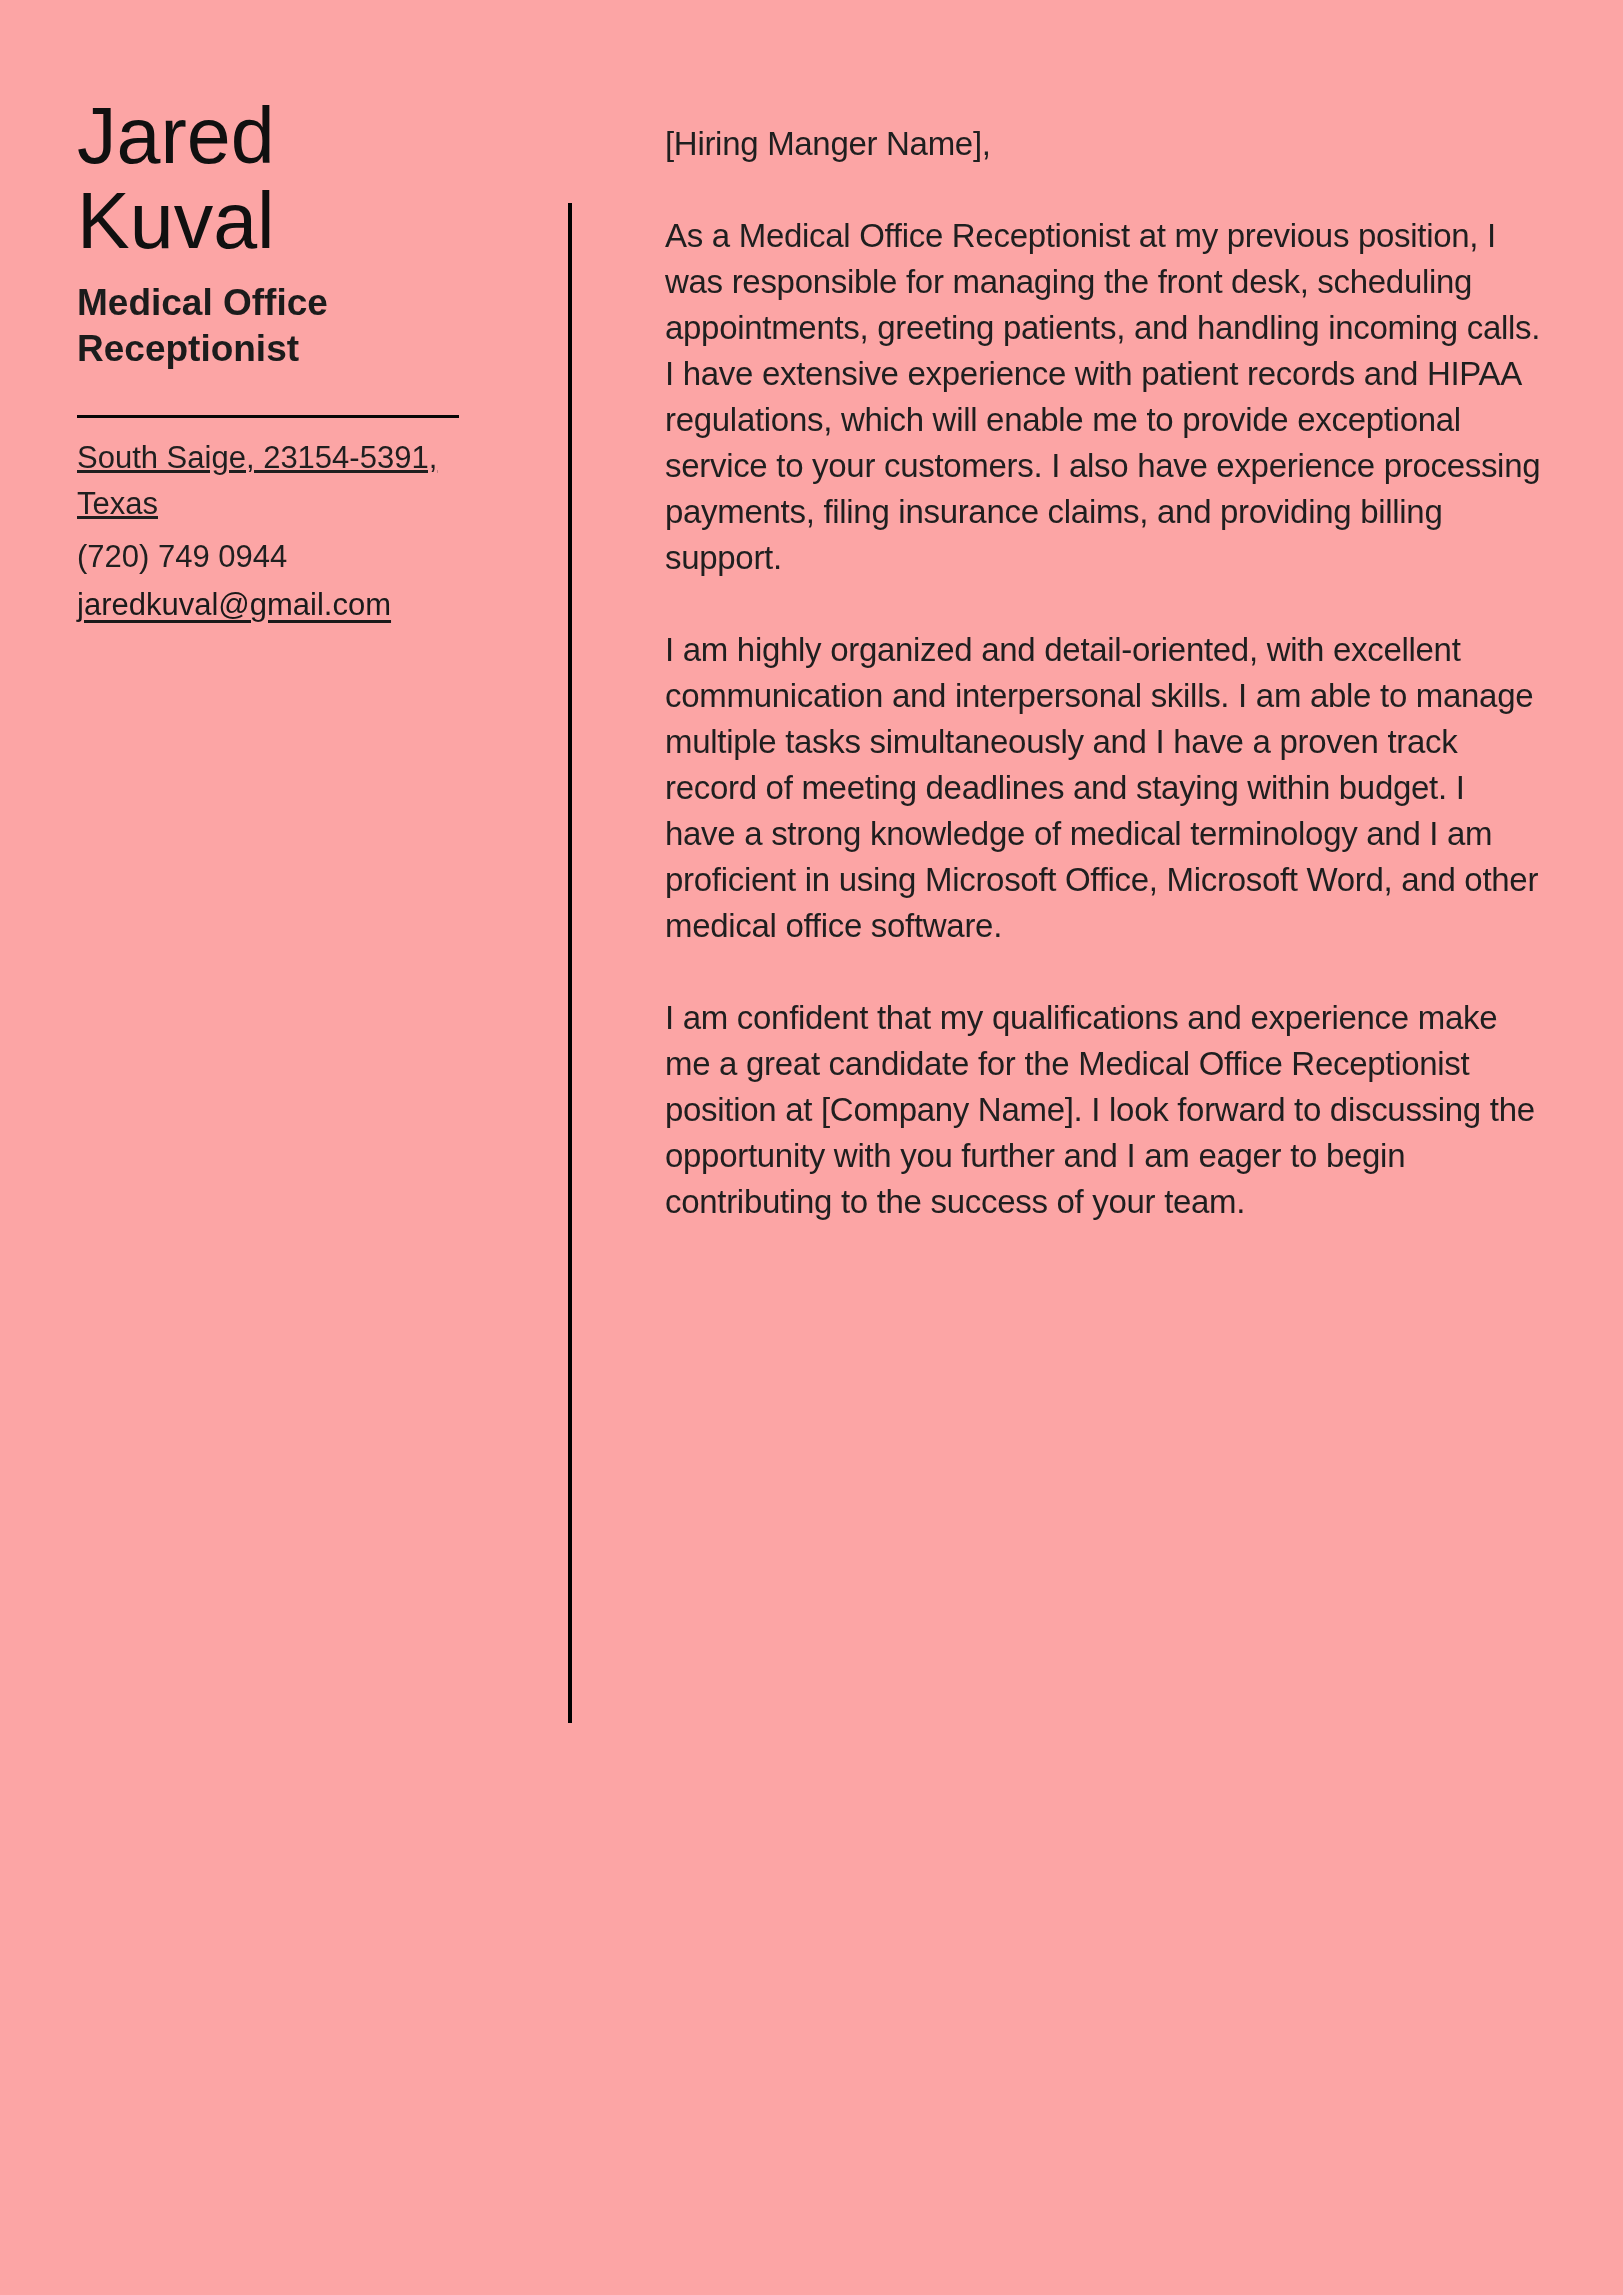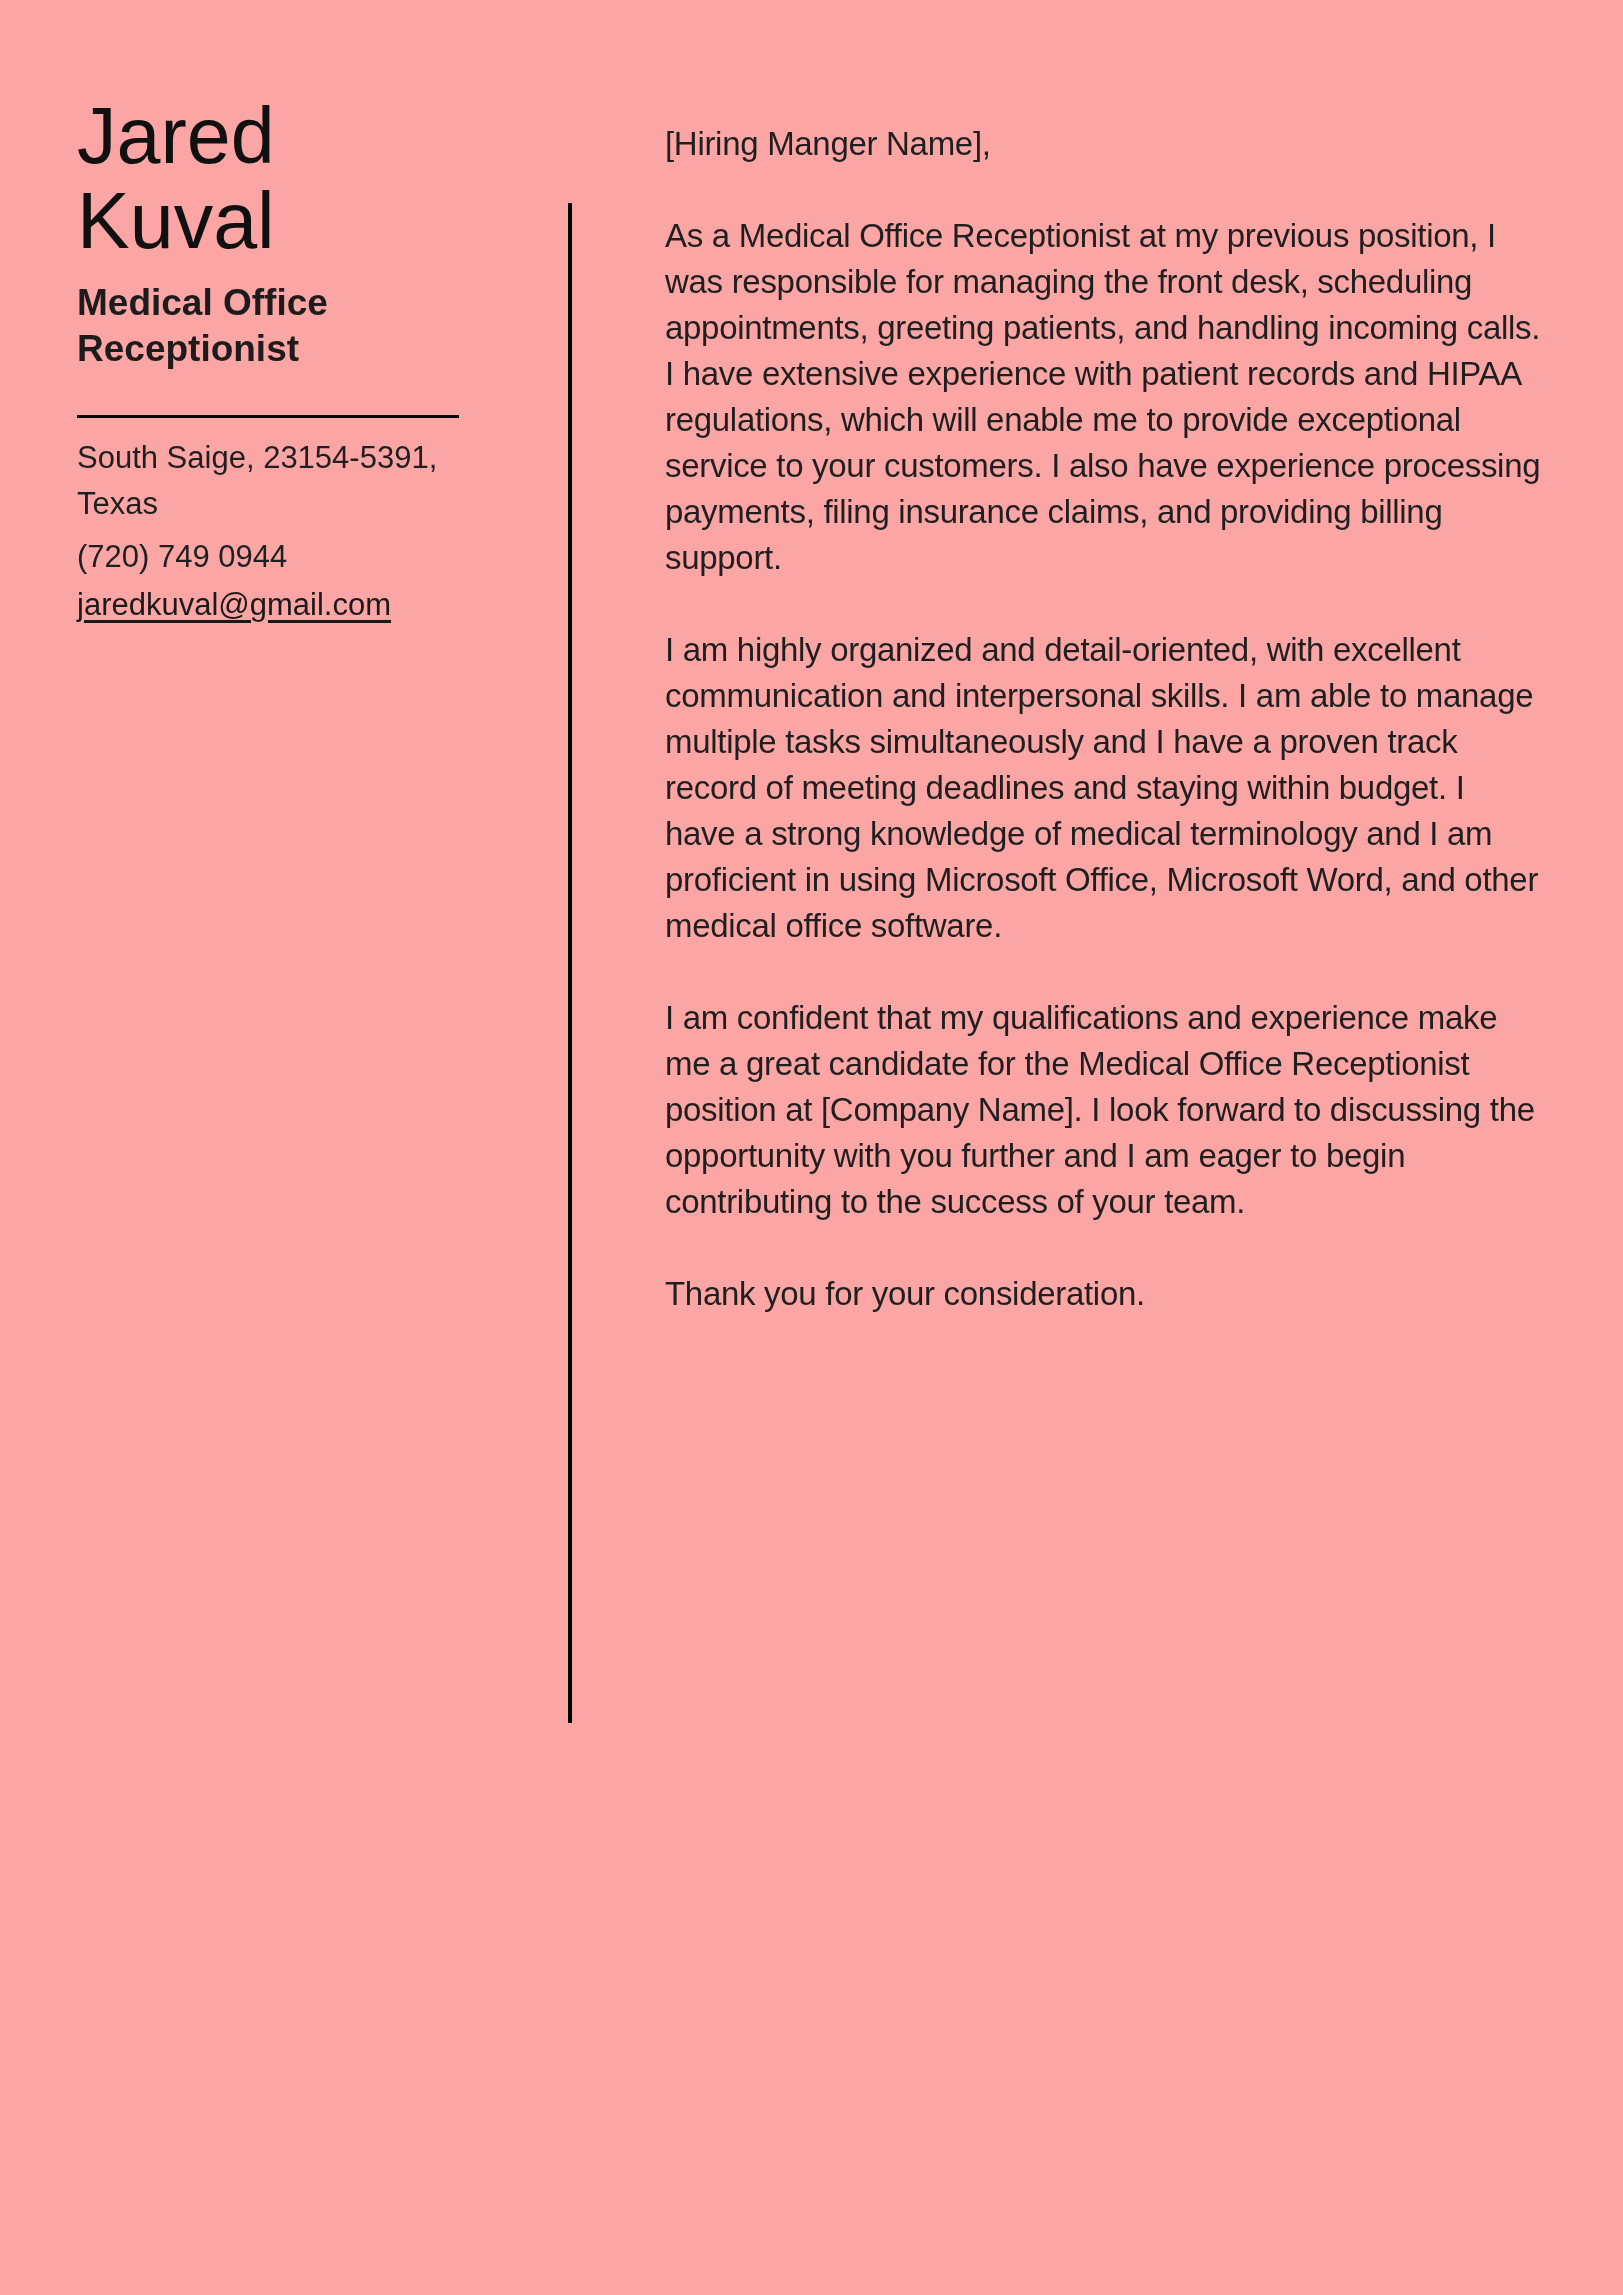--- a/index.html
+++ b/index.html
@@ -52,21 +52,21 @@
     font-weight: 700;
     color: #101010;
   }
   .contact-item {
     display: block;
     font-size: 31px;
     line-height: 46px;
     color: #1f1f1f;
     text-decoration: none;
   }
-  .contact-address { margin-top: 17px; }
+  .contact-address { margin-top: 17px; text-decoration: underline; }
   .contact-phone   { margin-top: 6.5px; }
   .contact-email   {
     margin-top: 2px;
     text-decoration: underline;
     text-underline-offset: 4.6px;
     color: #1a1a1a;
     width: -moz-fit-content;
     width: fit-content;
   }
 
@@ -124,18 +124,17 @@
   <main class="letter">
     <p>[Hiring Manger Name],</p>
 
 
     <p>As a Medical Office Receptionist at my previous position, I was responsible for managing the front desk, scheduling appointments, greeting patients, and handling incoming calls. I have extensive experience with patient records and HIPAA regulations, which will enable me to provide exceptional service to your customers. I also have experience processing payments, filing insurance claims, and providing billing support.</p>
 
     <p>I am highly organized and detail-oriented, with excellent communication and interpersonal skills. I am able to manage multiple tasks simultaneously and I have a proven track record of meeting deadlines and staying within budget. I have a strong knowledge of medical terminology and I am proficient in using Microsoft Office, Microsoft Word, and other medical office software.</p>
 
     <p>I am confident that my qualifications and experience make me a great candidate for the Medical Office Receptionist position at [Company Name]. I look forward to discussing the opportunity with you further and I am eager to begin contributing to the success of your team.</p>
 
-    <p>Thank you for your consideration.</p>
 
   </main>
 
 </div>
 
 
 </body></html>

